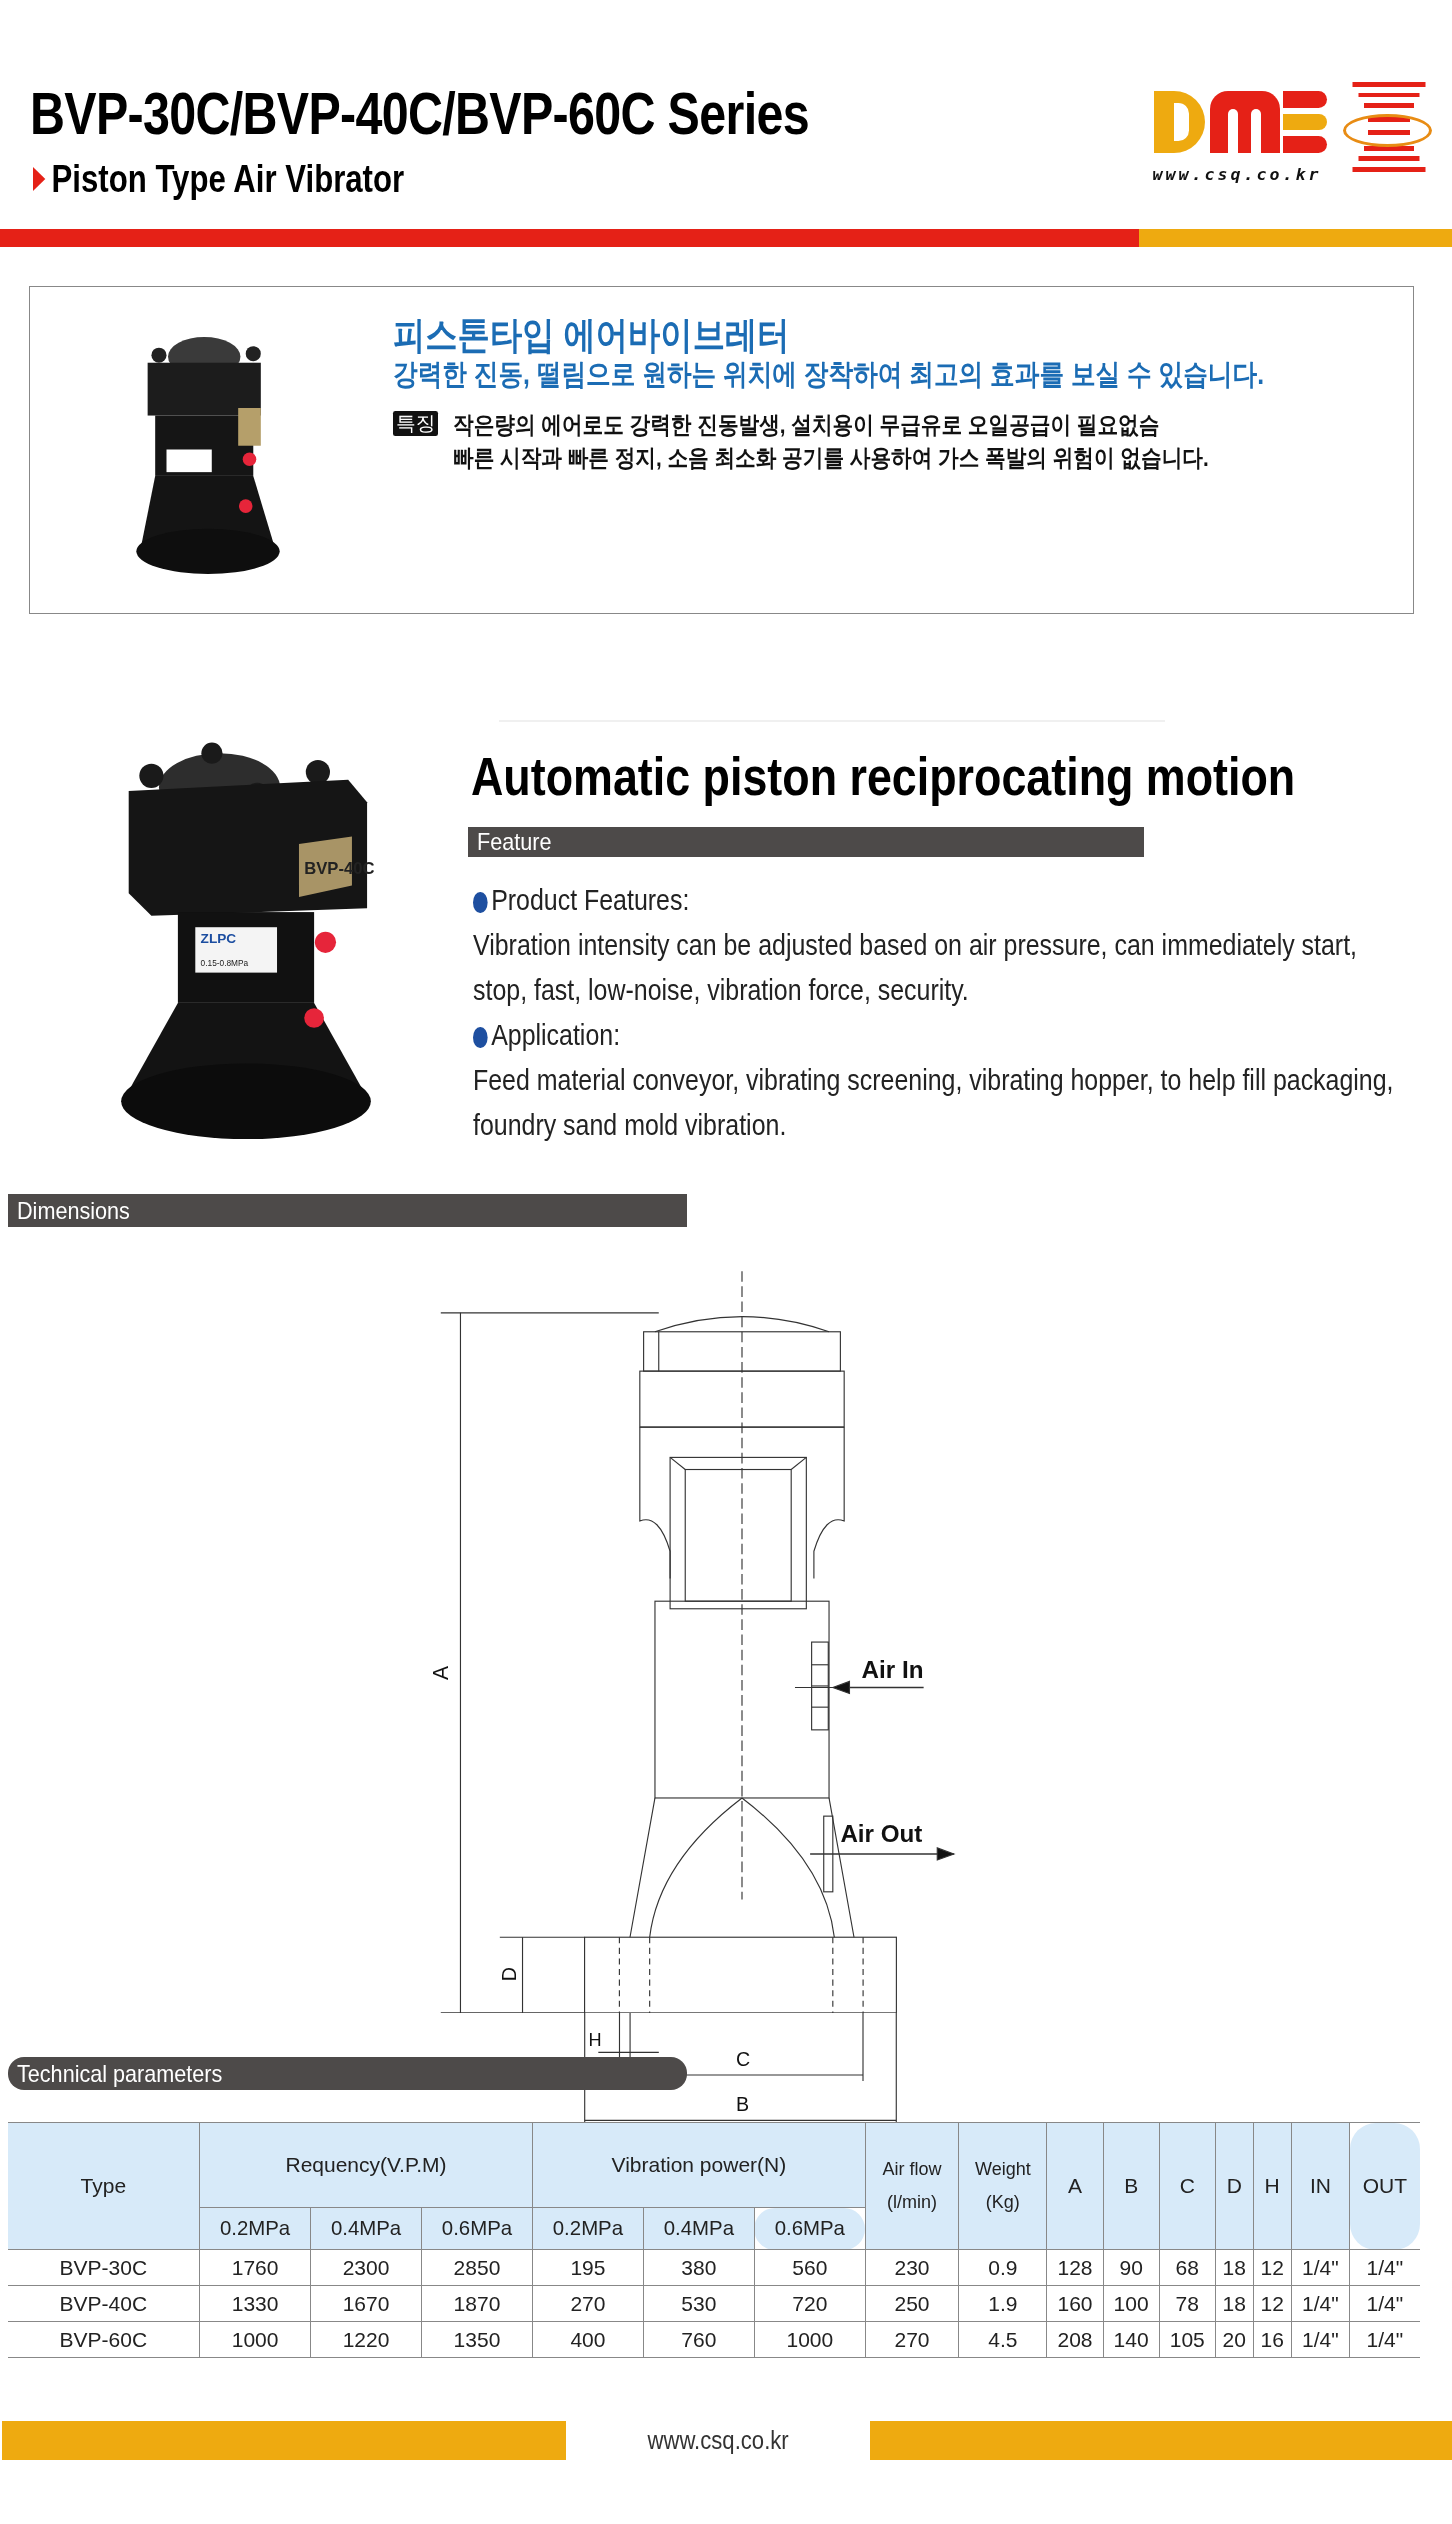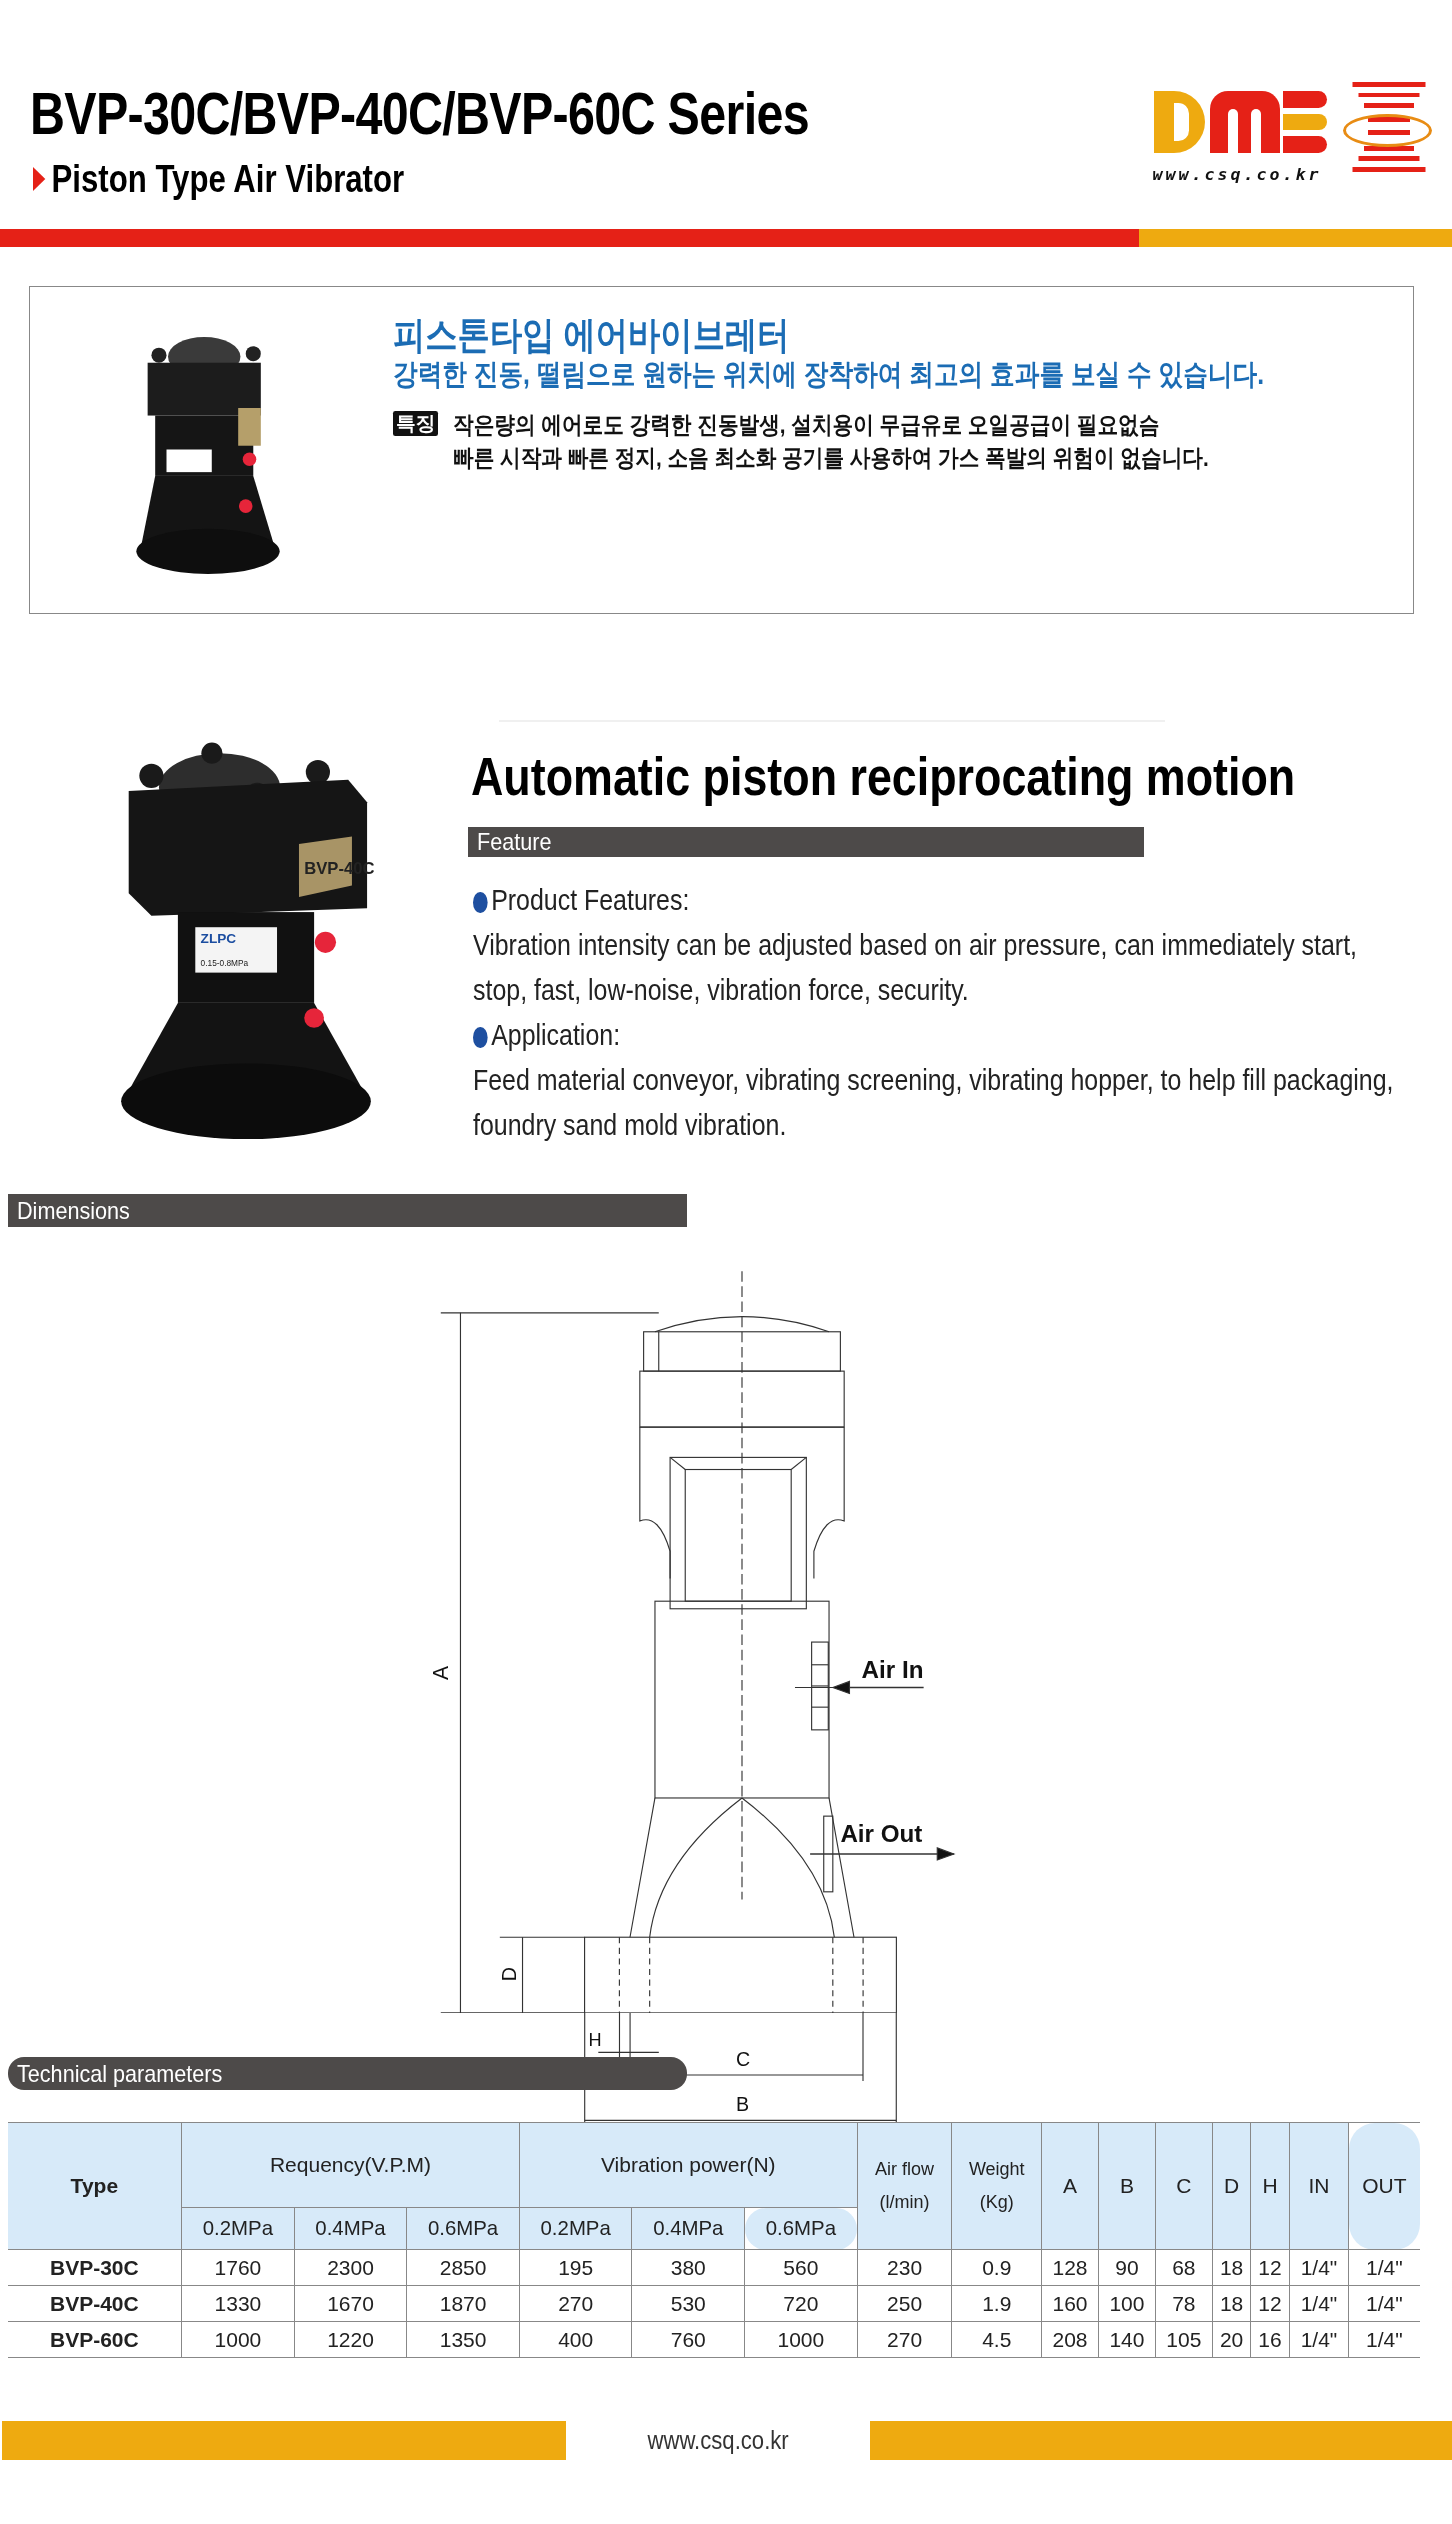--- a/index.html
+++ b/index.html
@@ -27,21 +27,21 @@
 
   .stripe-red { position: absolute; left: 0; top: 229px; width: 1139px; height: 18px; background: #e52117; }
   .stripe-orange { position: absolute; left: 1139px; top: 229px; width: 314px; height: 18px; background: #eeaa10; }
 
   
   .intro-box { position: absolute; left: 29px; top: 286px; width: 1385px; height: 328px; border: 1.5px solid #888; background: #fff; }
   .intro-photo { position: absolute; left: 95px; top: 30px; width: 166px; height: 265px; }
   .intro-heading { position: absolute; left: 363px; top: 23px; font-size: 38px; font-weight: bold; color: #1b6cb4; transform: scaleX(0.85); transform-origin: left top; white-space: nowrap; }
   .intro-sub { position: absolute; left: 363px; top: 68px; font-size: 29px; font-weight: bold; color: #1b6cb4; transform: scaleX(0.85); transform-origin: left top; white-space: nowrap; }
   .intro-row { position: absolute; left: 363px; display: flex; align-items: flex-start; }
-  .intro-tag { background: #111; color: #fff; font-weight: bold; font-size: 19.7px; padding: 1.5px 3px; border-radius: 2.3px; margin-right: 15px; margin-top: 3px; line-height: 1.1; }
+  .intro-tag { background: #111; color: #fff; font-weight: normal; font-size: 19.7px; padding: 1.5px 3px; border-radius: 2.3px; margin-right: 15px; margin-top: 3px; line-height: 1.1; }
   .intro-lines { font-size: 24px; font-weight: bold; color: #111; line-height: 33px; transform: scaleX(0.86); transform-origin: left top; white-space: nowrap; }
 
   
   .product-photo { position: absolute; left: 106px; top: 719px; width: 280px; height: 424px; }
   .hairline { position: absolute; left: 499px; top: 720px; width: 666px; height: 1.5px; background: #f0f0f0; }
   .big-heading { position: absolute; left: 471px; top: 749px; font-size: 54px; font-weight: bold; color: #000; transform: scaleX(0.83); transform-origin: left top; white-space: nowrap; line-height: 1; }
   .section-bar { position: absolute; background: #4d4a49; color: #fff; font-size: 24px; padding-left: 9px; display: flex; align-items: center; }
   .section-bar span { transform: scaleX(0.9); transform-origin: left center; display: inline-block; }
   .feature-text { position: absolute; left: 473px; top: 878px; width: 976px; font-size: 29px; color: #222; line-height: 45px; }
   .feature-text .line { transform: scaleX(0.86); transform-origin: left top; white-space: nowrap; }
@@ -51,21 +51,21 @@
   .drawing { position: absolute; left: 409px; top: 1256px; width: 666px; height: 757px; }
   .drawing svg { width: 100%; height: 100%; }
 
   
   .spec-table { position: absolute; left: 7.6px; top: 2122px; width: 1412px; border-collapse: collapse; font-size: 21px; color: #222; }
   .spec-table th, .spec-table td { border: 0.8px solid #888; text-align: center; font-weight: normal; }
   .spec-table thead th { background: #d7eaf9; }
   .spec-table thead tr:first-child th { height: 85px; }
   .spec-table thead tr:nth-child(2) th { height: 42px; font-size: 20.4px; }
   .spec-table tbody td { height: 36px; }
-  .spec-table th.col-type, .spec-table td.col-type { border-left: none; width: 174px; font-weight: bold; }
+  .spec-table th.col-type, .spec-table td.col-type { border-left: none; width: 192px; }
   .spec-table th:last-child, .spec-table td:last-child { border-right: none; border-radius: 26px; }
   .spec-table .small { font-size: 18px; line-height: 33px; }
 
   
   .footer-left { position: absolute; left: 2.3px; top: 2421px; width: 564px; height: 39px; background: #eeaa10; }
   .footer-right { position: absolute; left: 870px; top: 2421px; width: 583px; height: 39px; background: #eeaa10; }
   .footer-url { position: absolute; left: 566px; top: 2421px; width: 304px; height: 39px; display: flex; align-items: center; justify-content: center; font-size: 26px; color: #333; }
   .footer-url span { transform: scaleX(0.85); display: inline-block; }
 </style>
 </head>

